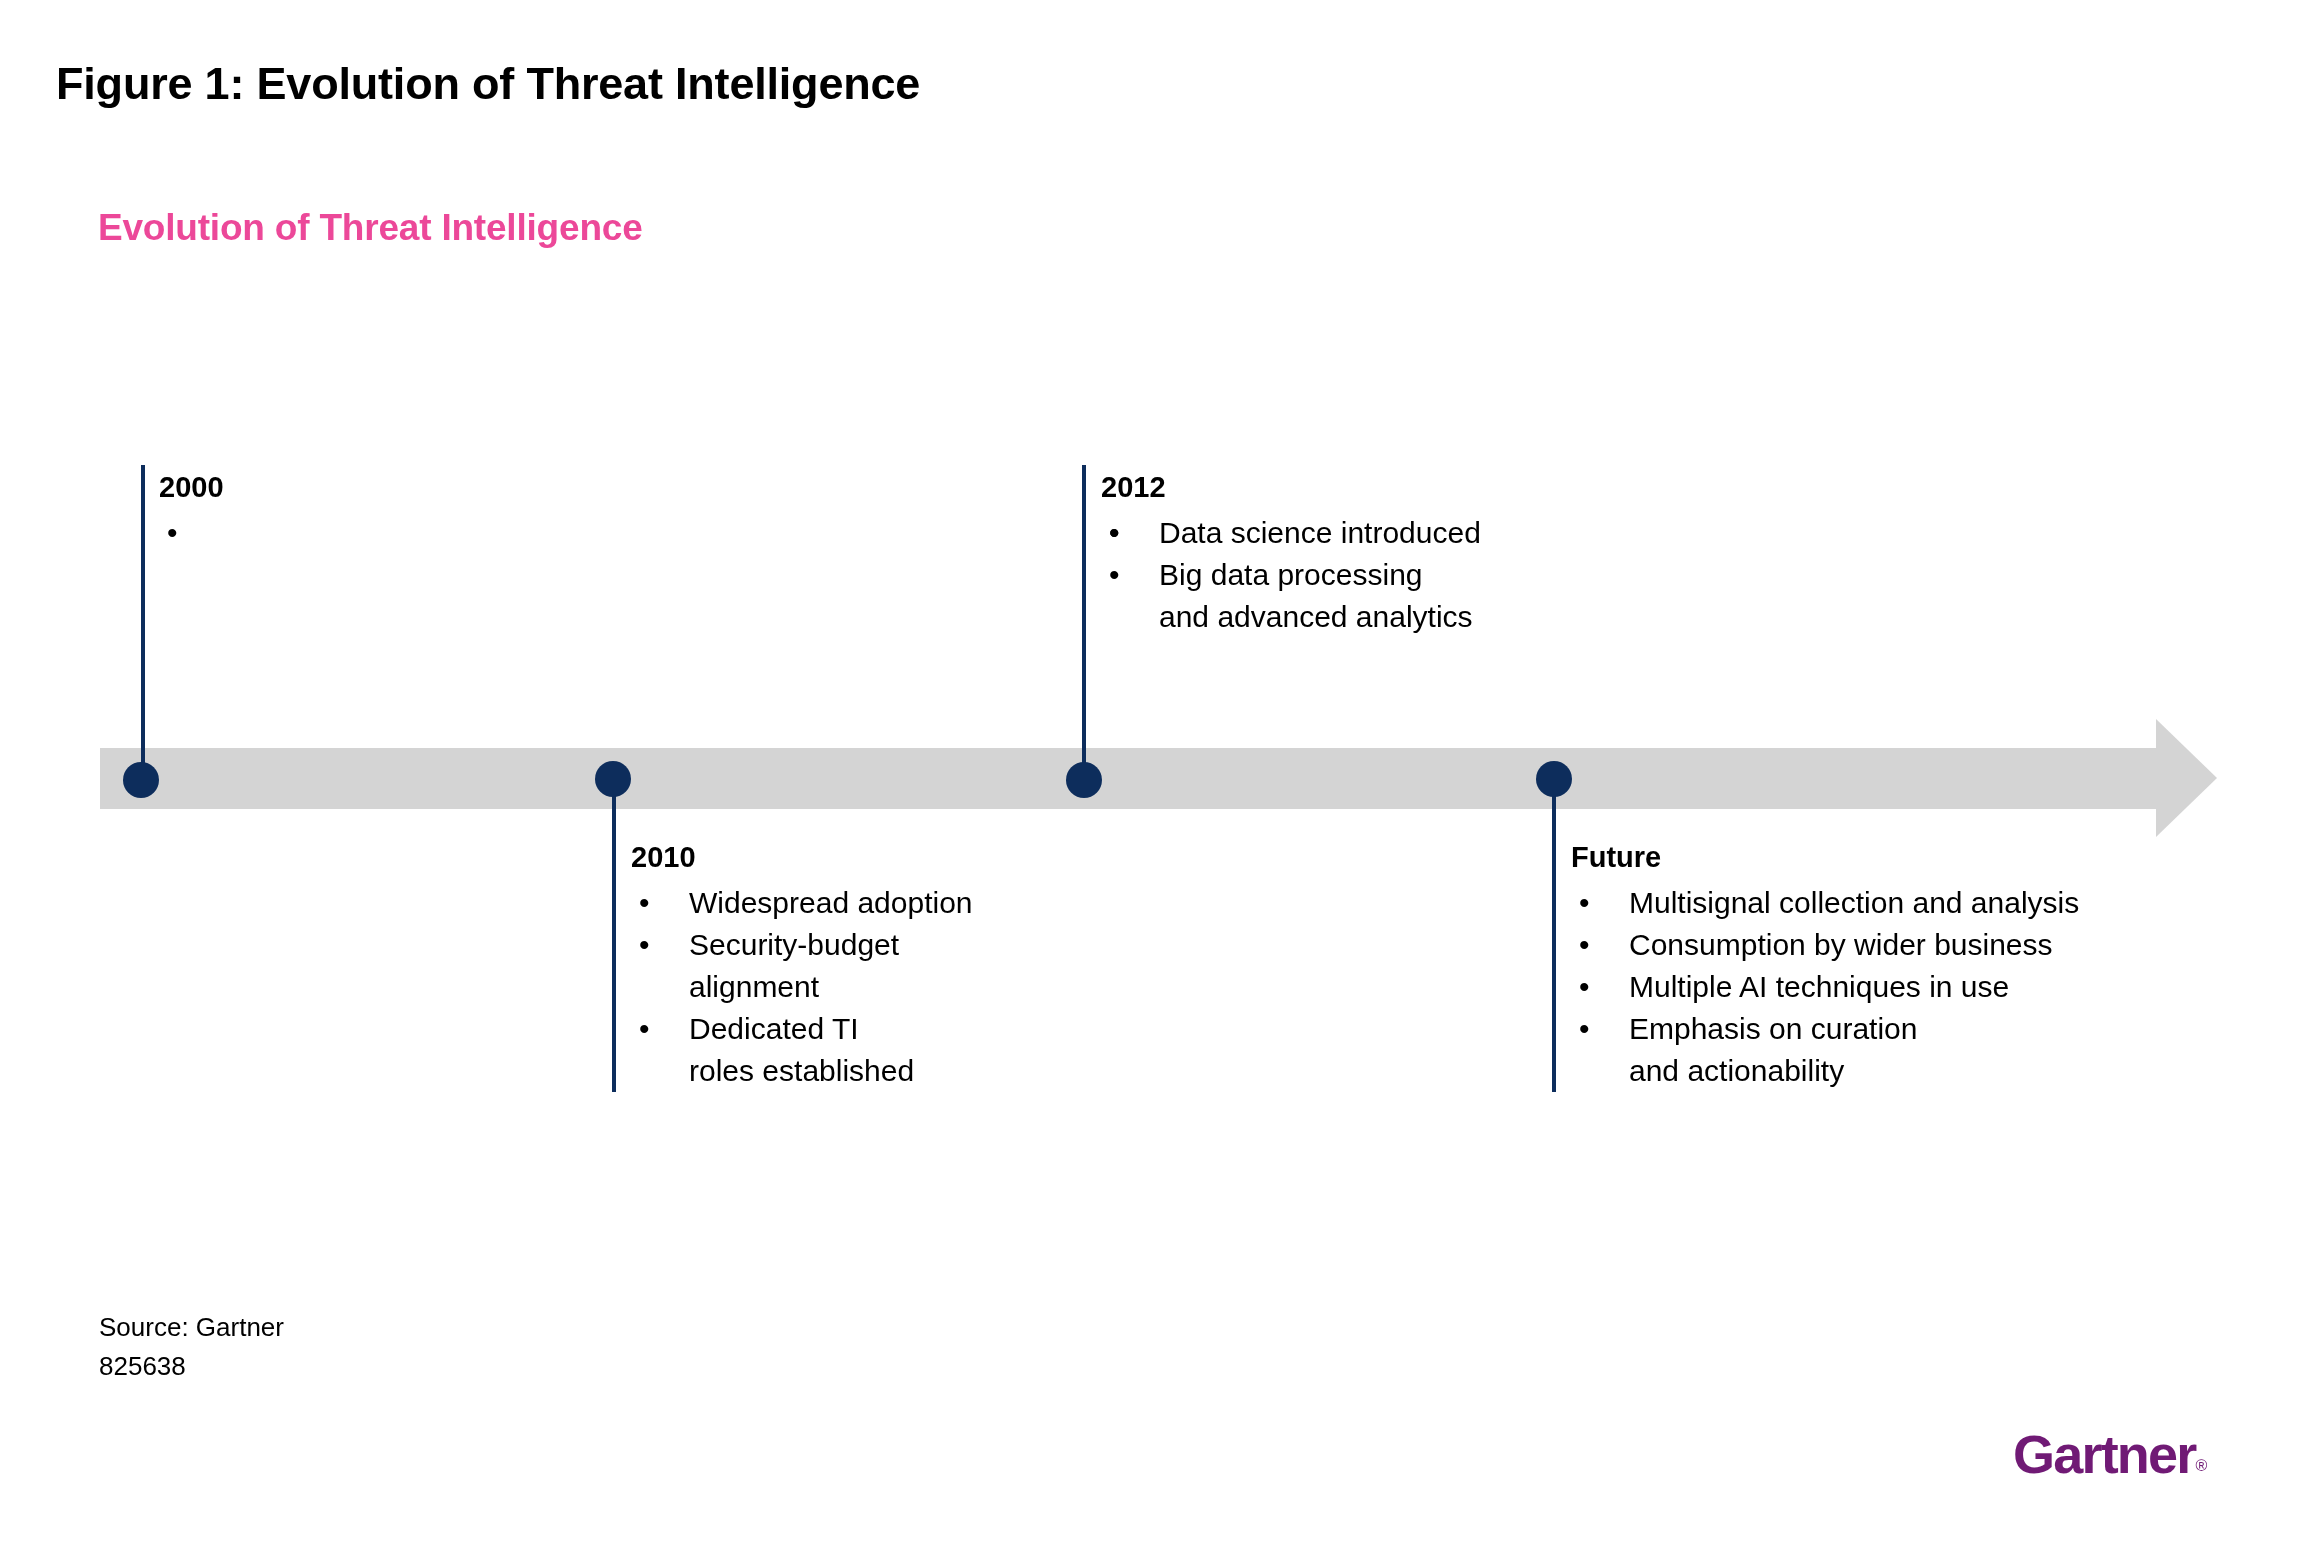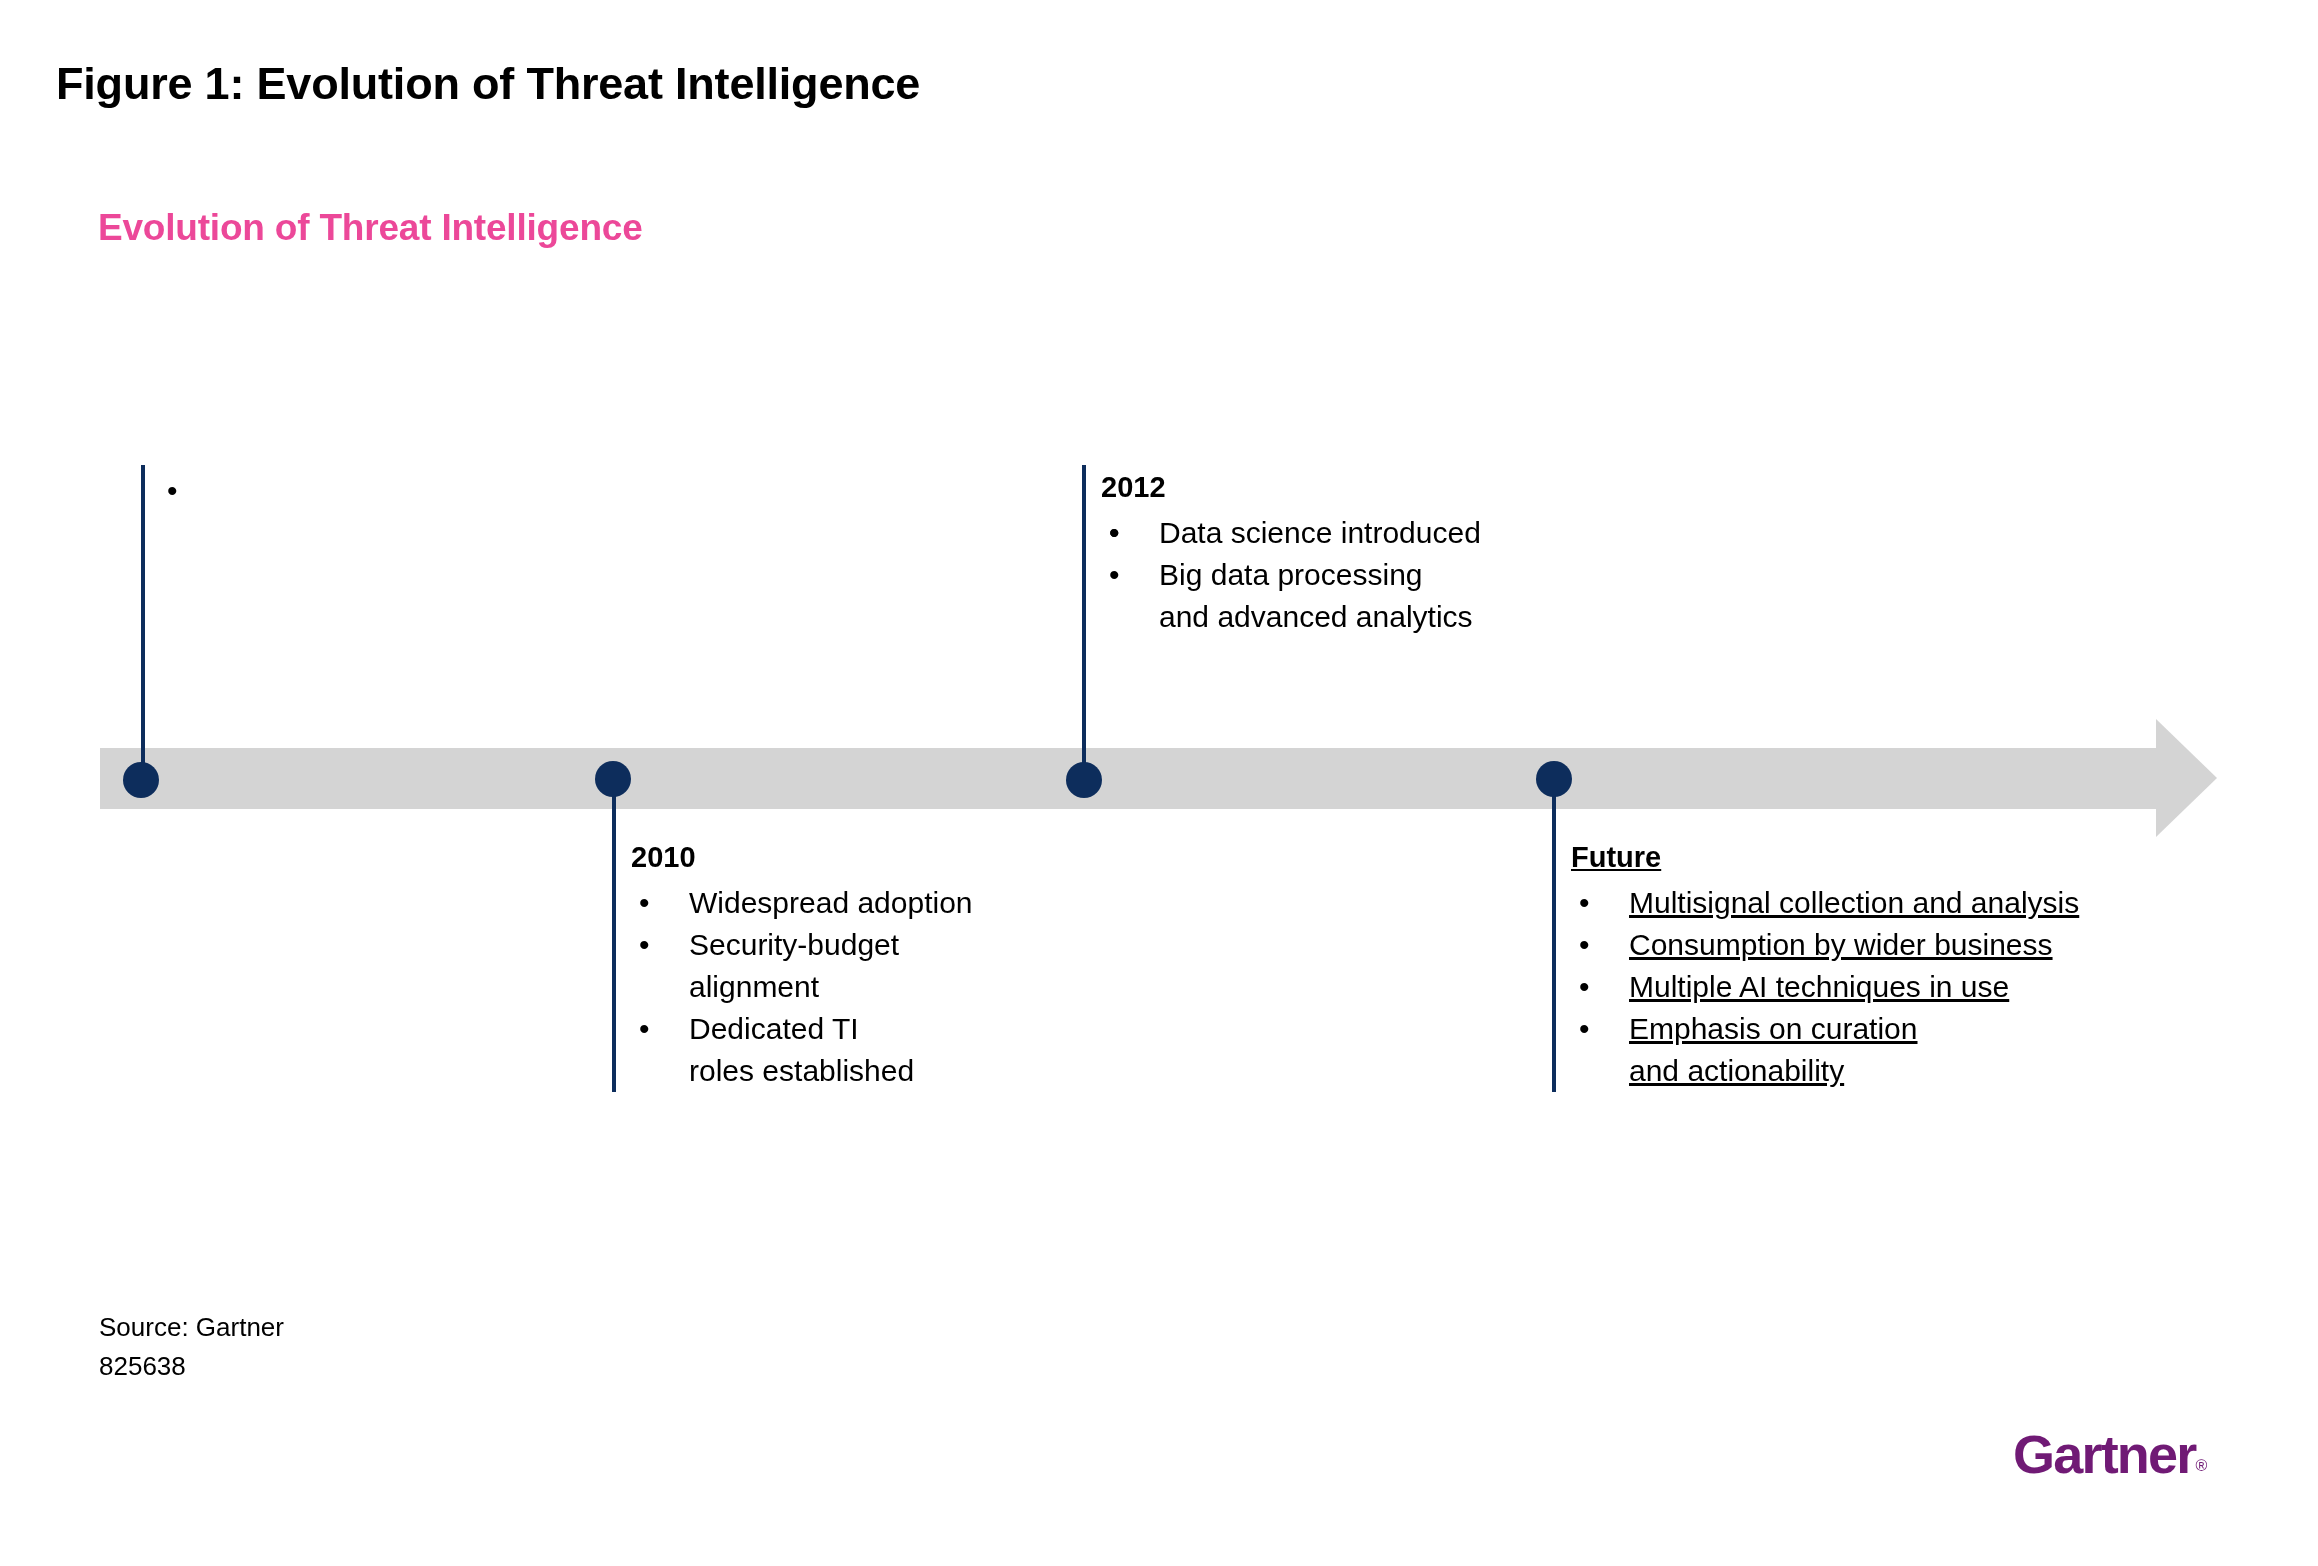--- a/index.html
+++ b/index.html
@@ -153,20 +153,21 @@
   <div class="figure-title">Figure 1: Evolution of Threat Intelligence</div>
 
   <div class="figure-subtitle">Evolution of Threat Intelligence</div>
 
   <div class="timeline-bar"></div>
   <div class="timeline-arrowhead"></div>
 
   <div class="marker-stem" style="left:141px; top:465px; height:315px;"></div>
   <div class="marker-dot" style="left:123px; top:762px;"></div>
   <div class="callout" style="left:159px; top:470px; width:497px;">
+    <div class="callout-year">2000</div>
     <ul class="callout-list">
       <li class="callout-item">
         <span class="callout-bullet">•</span>
       </li>
     </ul>
   </div>
 
   <div class="marker-stem" style="left:612px; top:780px; height:312px;"></div>
   <div class="marker-dot" style="left:595px; top:761px;"></div>
   <div class="callout" style="left:631px; top:840px; width:497px;">
@@ -204,21 +205,21 @@
       <li class="callout-item">
         <span class="callout-bullet">•</span>
         <span class="callout-text">Big data processing
 and advanced analytics</span>
       </li>
     </ul>
   </div>
 
   <div class="marker-stem" style="left:1552px; top:780px; height:312px;"></div>
   <div class="marker-dot" style="left:1536px; top:761px;"></div>
-  <div class="callout" style="left:1571px; top:840px; width:721px;text-decoration:underline;">
+  <div class="callout" style="left:1571px; top:840px; width:721px;">
     <div class="callout-year">Future</div>
     <ul class="callout-list">
       <li class="callout-item">
         <span class="callout-bullet">•</span>
         <span class="callout-text">Multisignal collection and analysis</span>
       </li>
       <li class="callout-item">
         <span class="callout-bullet">•</span>
         <span class="callout-text">Consumption by wider business</span>
       </li>

